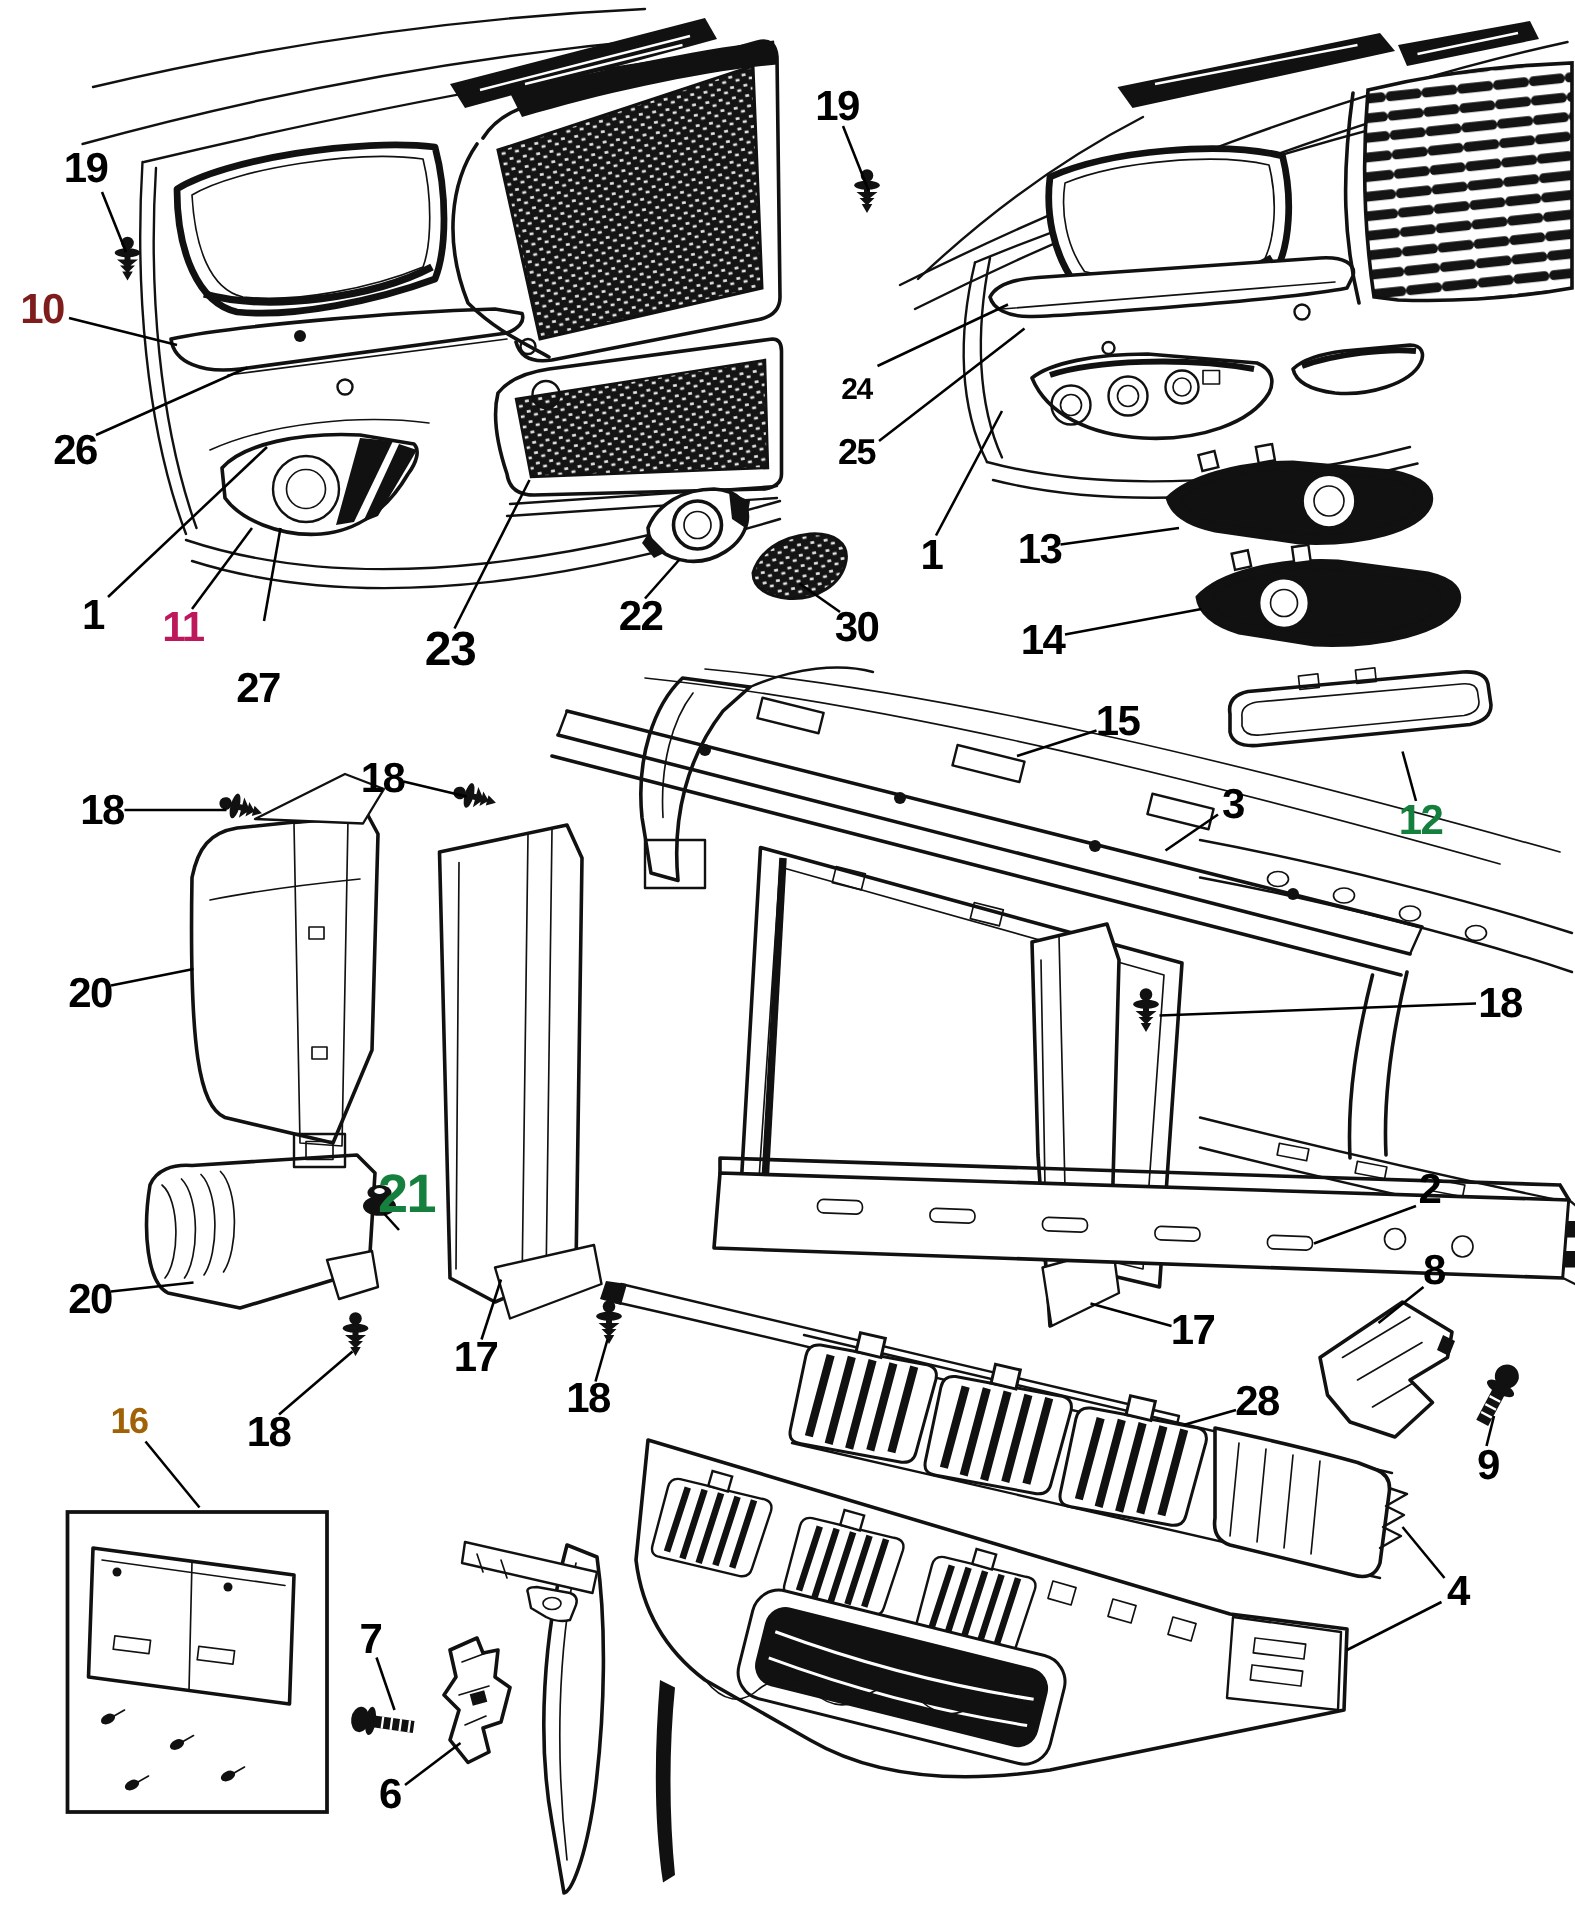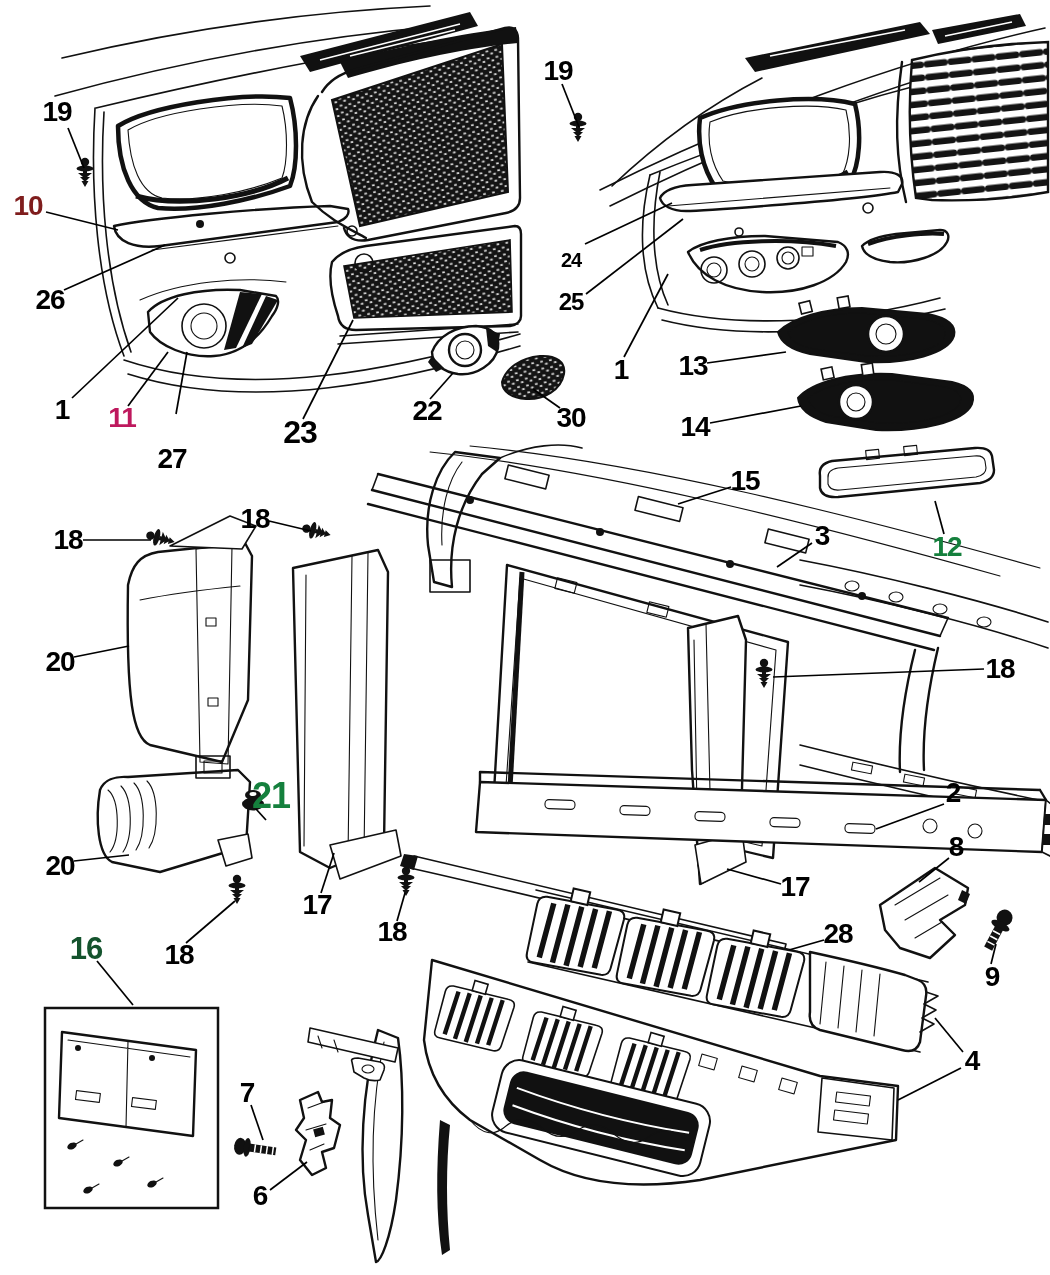--- a/index.html
+++ b/index.html
@@ -433,17 +433,17 @@
       <div class="callout" style="left: 972px; top: 1061px; color: rgb(0, 0, 0); font-size: 28px;">4</div>
       <div class="callout" style="left: 795px; top: 887px; color: rgb(0, 0, 0); font-size: 28px;">17</div>
       <div class="callout" style="left: 255px; top: 519px; color: rgb(0, 0, 0); font-size: 28px;">18</div>
       <div class="callout" style="left: 68px; top: 540px; color: rgb(0, 0, 0); font-size: 28px;">18</div>
       <div class="callout" style="left: 60px; top: 662px; color: rgb(0, 0, 0); font-size: 28px;">20</div>
       <div class="callout" style="left: 271px; top: 796px; color: #15803d; font-size: 36px;">21</div>
       <div class="callout" style="left: 60px; top: 866px; color: rgb(0, 0, 0); font-size: 28px;">20</div>
       <div class="callout" style="left: 317px; top: 905px; color: rgb(0, 0, 0); font-size: 28px;">17</div>
       <div class="callout" style="left: 179px; top: 955px; color: rgb(0, 0, 0); font-size: 28px;">18</div>
       <div class="callout" style="left: 392px; top: 932px; color: rgb(0, 0, 0); font-size: 28px;">18</div>
-      <div class="callout" style="left: 86px; top: 948px; color: #14532d; font-size: 31px;">16</div>
+      <div class="callout" style="left: 86px; top: 948px; color: #a16207; font-size: 24px;">16</div>
       <div class="callout" style="left: 247px; top: 1093px; color: rgb(0, 0, 0); font-size: 28px;">7</div>
       <div class="callout" style="left: 260px; top: 1196px; color: rgb(0, 0, 0); font-size: 28px;">6</div>
     </div>
 </div>
 
 </body></html>

